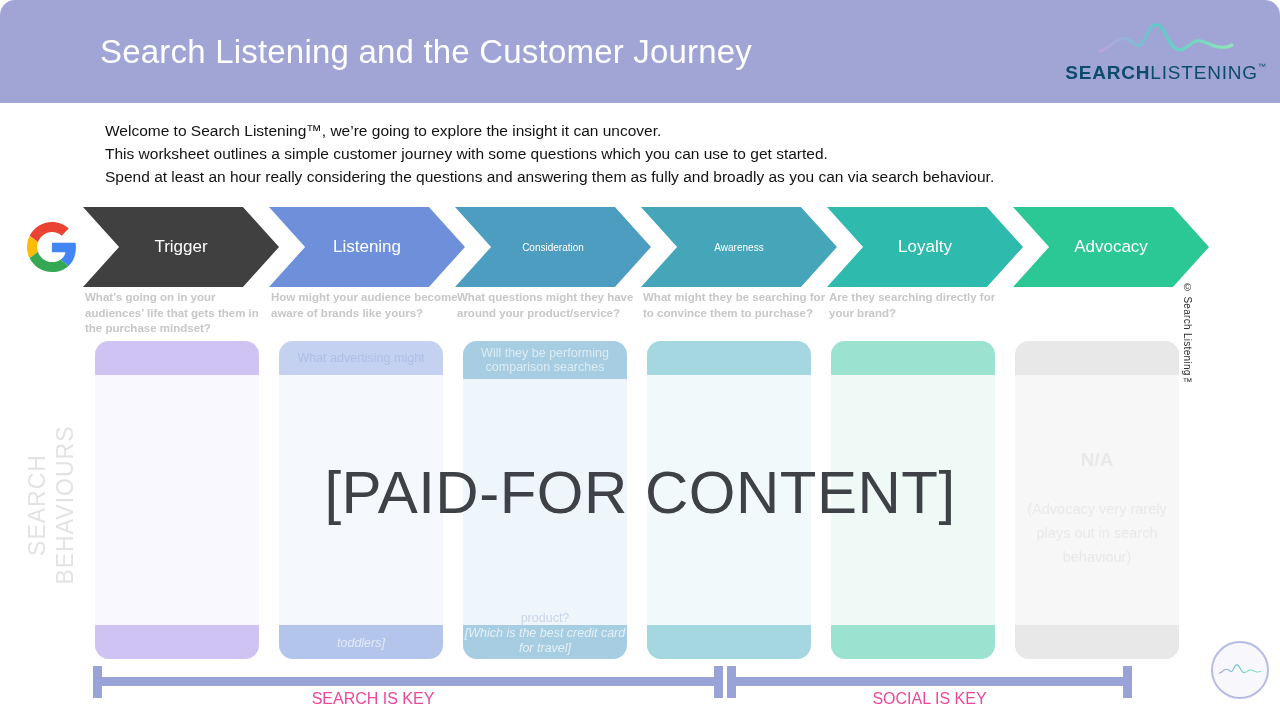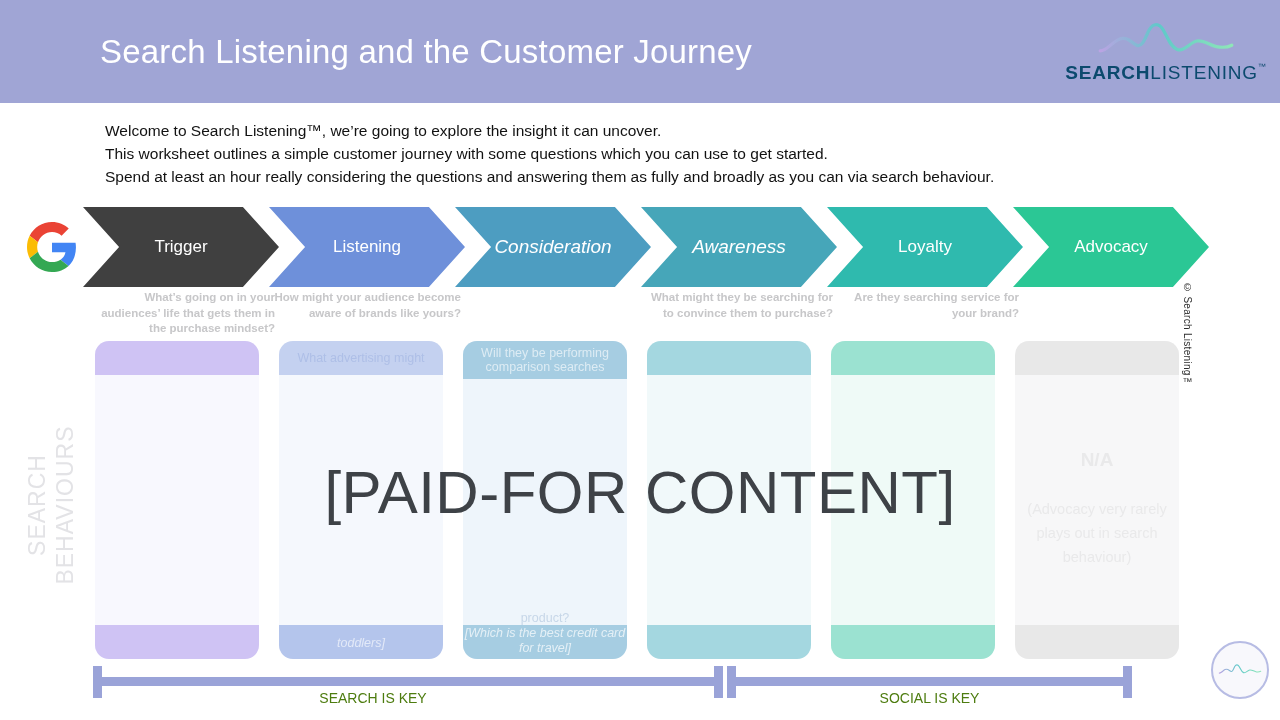--- a/index.html
+++ b/index.html
@@ -1,18 +1,18 @@
 <!DOCTYPE html>
 <html><head>
 <meta charset="utf-8">
 <style>
   * { margin:0; padding:0; box-sizing:border-box; }
   html,body { width:1280px; height:720px; }
   body { font-family:"Liberation Sans", sans-serif; background:#fff; }
-  .slide { position:relative; width:1280px; height:720px; overflow:hidden; background:#fff; }
+  .slide { position:relative; width:1280px; height:720px; overflow:hidden; background:#fff;border-radius:15px; }
 
   
   .header { position:absolute; left:0; top:0; width:1280px; height:103px; }
   .title { position:absolute; left:100px; top:0; height:103px; display:flex; align-items:center;
            color:#fff; font-size:33px; font-weight:400; letter-spacing:0.2px; }
   .logo { position:absolute; right:14px; top:6px; width:200px; height:92px;
           display:flex; flex-direction:column; align-items:center; justify-content:center; }
   .logo-wave { width:150px; height:42px; }
   .logo-text { color:#0c4a6e; font-size:19px; letter-spacing:0.8px; white-space:nowrap; }
   .logo-text .w1 { font-weight:700; }
@@ -24,25 +24,25 @@
            font-size:15.5px; line-height:23px; color:#121212; }
 
   
   .google-g { position:absolute; left:27px; top:222px; width:50px; height:50px; }
 
   
   .arrow { position:absolute; top:207px; width:196px; height:80px;
            clip-path:polygon(0% 0%, 81.6% 0%, 100% 50%, 81.6% 100%, 0% 100%, 18.4% 50%);
            display:flex; align-items:center; justify-content:center; }
   .arrow-label { color:#fff; font-weight:400; }
-  .lg { font-size:17px; } .sm { font-size:19px;font-style:italic; }
+  .lg { font-size:17px; } .sm { font-size:10px; }
   .a0{left:83px} .a1{left:269px} .a2{left:455px} .a3{left:641px} .a4{left:827px} .a5{left:1013px}
 
   
-  .question { position:absolute; top:290px; width:190px; text-align:right;
+  .question { position:absolute; top:290px; width:190px; text-align:left;
               font-size:11.5px; font-weight:700; line-height:15.5px; color:#c7c7c9; }
   .q0{left:85px} .q1{left:271px} .q2{left:457px} .q3{left:643px} .q4{left:829px} .q5{left:1015px}
 
   
   .card { position:absolute; top:341px; width:164px; height:318px; border-radius:14px; z-index:1; }
   .card-head { position:absolute; left:0; top:0; width:164px; height:34px;
                border-radius:14px 14px 0 0; display:flex; align-items:center; justify-content:center;
                text-align:center; font-size:12.5px; line-height:14px; }
   .card-foot { position:absolute; left:0; bottom:0; width:164px; height:34px;
                border-radius:0 0 14px 14px; display:flex; align-items:flex-end; justify-content:center;
@@ -68,21 +68,21 @@
                transform:rotate(-90deg); text-align:center; color:#e3e3e6;
                font-size:23px; letter-spacing:1px; line-height:28px; }
   .side-right { position:absolute; left:1182px; top:282px; height:120px;
                 writing-mode:vertical-rl; font-size:10px; color:#2c2c2c; letter-spacing:0.3px; }
 
   
   .bar { position:absolute; height:9px; top:677px; }
   .cap { position:absolute; width:9px; height:32px; top:666px; }
   .bar-l { left:93px; width:630px; } .cap-l1 { left:93px; } .cap-l2 { left:714px; }
   .bar-r { left:727px; width:405px; } .cap-r1 { left:727px; } .cap-r2 { left:1123px; }
-  .key-label { position:absolute; top:690px; text-align:center; font-size:14px; color:#4d7c0f; }
+  .key-label { position:absolute; top:690px; text-align:center; font-size:16px; color:#ec4899; }
   .key-left { left:73px; width:600px; } .key-right { left:727px; width:405px;text-align:center; }
 
   
   .badge { position:absolute; left:1211px; top:641px; width:58px; height:58px; border-radius:50%;
            border:2px solid #b7bce4; background:#f8f8fc; display:flex; align-items:center; justify-content:center; }
   .badge svg { width:44px; height:22px; }
 </style>
 </head>
 <body>
 
@@ -132,22 +132,23 @@
     </div>
   <div class="arrow a4" style="background: rgb(47, 186, 174); align-items: center;">
       <span class="arrow-label lg">Loyalty</span>
     </div>
   <div class="arrow a5" style="background: rgb(43, 199, 149);">
       <span class="arrow-label lg">Advocacy</span>
     </div>
 
   <div class="question q0">What’s going on in your audiences’ life that gets them in the purchase mindset?</div>
   <div class="question q1">How might your audience become aware of brands like yours?</div>
+  <div class="question q2">What questions might they have around your product/service?</div>
   <div class="question q3">What might they be searching for to convince them to purchase?</div>
-  <div class="question q4">Are they searching service for your brand?</div>
+  <div class="question q4">Are they searching directly for your brand?</div>
   <div class="question q5"></div>
 
   <div class="card c0" style="background: rgb(248, 248, 254);">
     <div class="card-head" style="background: rgb(207, 195, 244);"></div>
     <div class="card-foot" style="background: rgb(207, 195, 244);"></div>
   </div>
 
   <div class="card c1" style="background: rgb(245, 248, 253);">
     <div class="card-head ghost-head-awareness" style="background: rgb(180, 197, 236);">
         <span>What advertising might</span>

